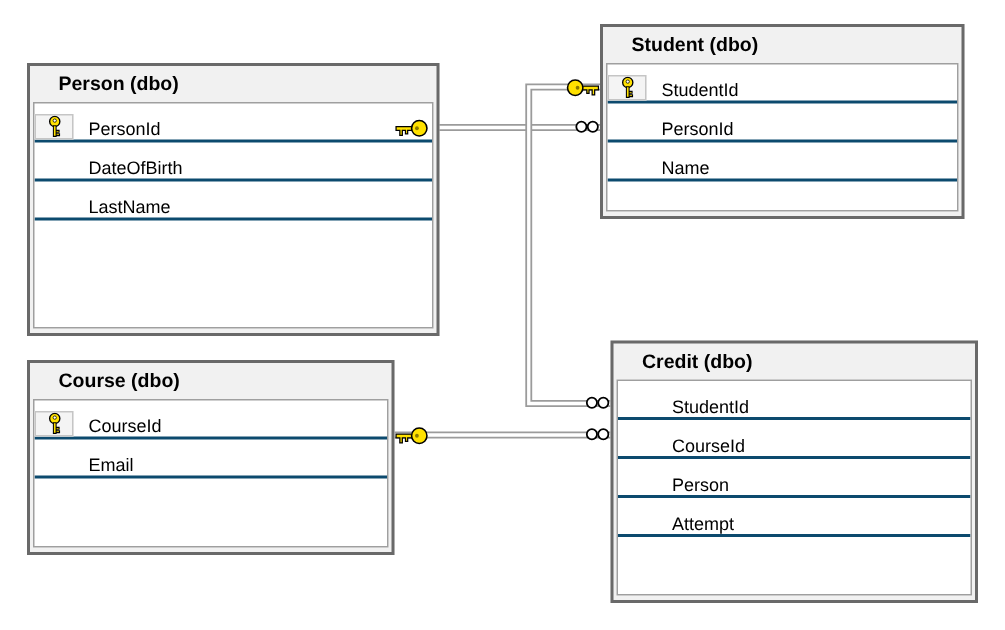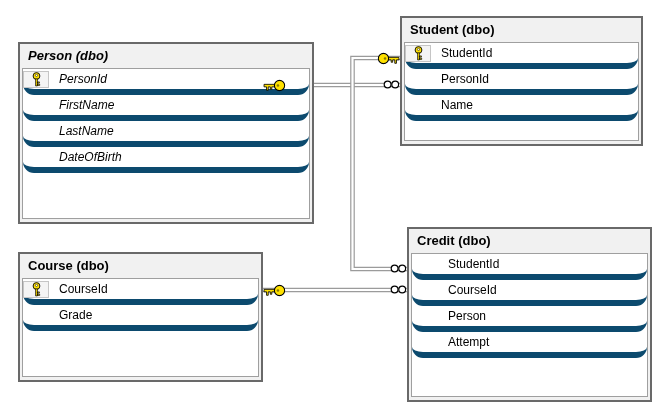--- a/index.html
+++ b/index.html
@@ -15,47 +15,47 @@
   .dbtable {
     position: absolute;
     background: #f1f1f1;
     border: 2px solid #696969;
   }
   .dbtable .title {
     height: 22px;
     font-size: 13px;
     font-weight: bold;
     color: #000000;
-    padding: 4px 0 0 8px;
+    padding: 4px 0 0 19px;
     white-space: nowrap;
     cursor: default;
   }
   .dbtable .grid {
     position: absolute;
     left: 2px; right: 2px; top: 24px; bottom: 3px;
     background: #ffffff;
     border: 1px solid #9f9f9f;
     overflow: hidden;
   }
-  .row { display: flex; align-items: center; height: 26px; border-bottom: 6px solid #0c4a6e; border-radius: 11px; }
+  .row { display: flex; align-items: flex-end; height: 26px; border-bottom: 2px solid #0c4a6e; }
   .rowhead {
     width: 26px; flex: none;
     border-right: 1px solid #ececec;
     display: flex; align-items: center; justify-content: center;
   }
   .rowhead.keycell { background: #f4f4f4; border: 1px solid #c5c5c5; }
   .colname {
     display: flex; align-items: center;
     padding-left: 10px;
     font-size: 12px; color: #000000; white-space: nowrap;
   }
 
-  #t-person  { left: 18px;  top: 42px;  width: 296px; height: 182px; font-style: italic; }
+  #t-person  { left: 18px;  top: 42px;  width: 275px; height: 182px; }
   #t-student { left: 400px; top: 16px;  width: 243px; height: 130px; }
-  #t-course  { left: 18px;  top: 252px; width: 245px; height: 130px; }
+  #t-course  { left: 18px;  top: 240px; width: 245px; height: 130px; }
   #t-credit  { left: 407px; top: 227px; width: 245px; height: 175px; }
 
   #connector-layer { position: absolute; left: 0; top: 0; }
   .conn-icon { position: absolute; }
   #icon-key-person   { left: 263px; top: 79px;  width: 23px; height: 13px; }
   #icon-key-course   { left: 263px; top: 284px; width: 23px; height: 13px; }
   #icon-key-student  { left: 377px; top: 52px;  width: 23px; height: 13px; }
   #icon-inf-student  { left: 383px; top: 80px;  width: 17px; height: 9px; }
   #icon-inf-credit-1 { left: 390px; top: 264px; width: 17px; height: 9px; }
   #icon-inf-credit-2 { left: 390px; top: 285px; width: 17px; height: 9px; }
@@ -105,29 +105,25 @@
       <div class="row">
         <div class="rowhead keycell">
           <svg width="9" height="15">
               <use href="#key-v"></use>
             </svg>
         </div>
         <div class="colname">PersonId</div>
       </div>
       <div class="row">
         <div class="rowhead"></div>
-        <div class="colname">FirstName</div>
+        <div class="colname">DateOfBirth</div>
       </div>
       <div class="row">
         <div class="rowhead"></div>
         <div class="colname">LastName</div>
-      </div>
-      <div class="row">
-        <div class="rowhead"></div>
-        <div class="colname">DateOfBirth</div>
       </div>
     </div>
   </div>
 
   <div class="dbtable" id="t-student">
     <div class="title">Student (dbo)</div>
     <div class="grid">
       <div class="row">
         <div class="rowhead keycell">
           <svg width="9" height="15">
@@ -153,21 +149,21 @@
       <div class="row">
         <div class="rowhead keycell">
           <svg width="9" height="15">
               <use href="#key-v"></use>
             </svg>
         </div>
         <div class="colname">CourseId</div>
       </div>
       <div class="row">
         <div class="rowhead"></div>
-        <div class="colname">Grade</div>
+        <div class="colname">Email</div>
       </div>
     </div>
   </div>
 
   <div class="dbtable" id="t-credit">
     <div class="title">Credit (dbo)</div>
     <div class="grid">
       <div class="row">
         <div class="rowhead"></div>
         <div class="colname">StudentId</div>

